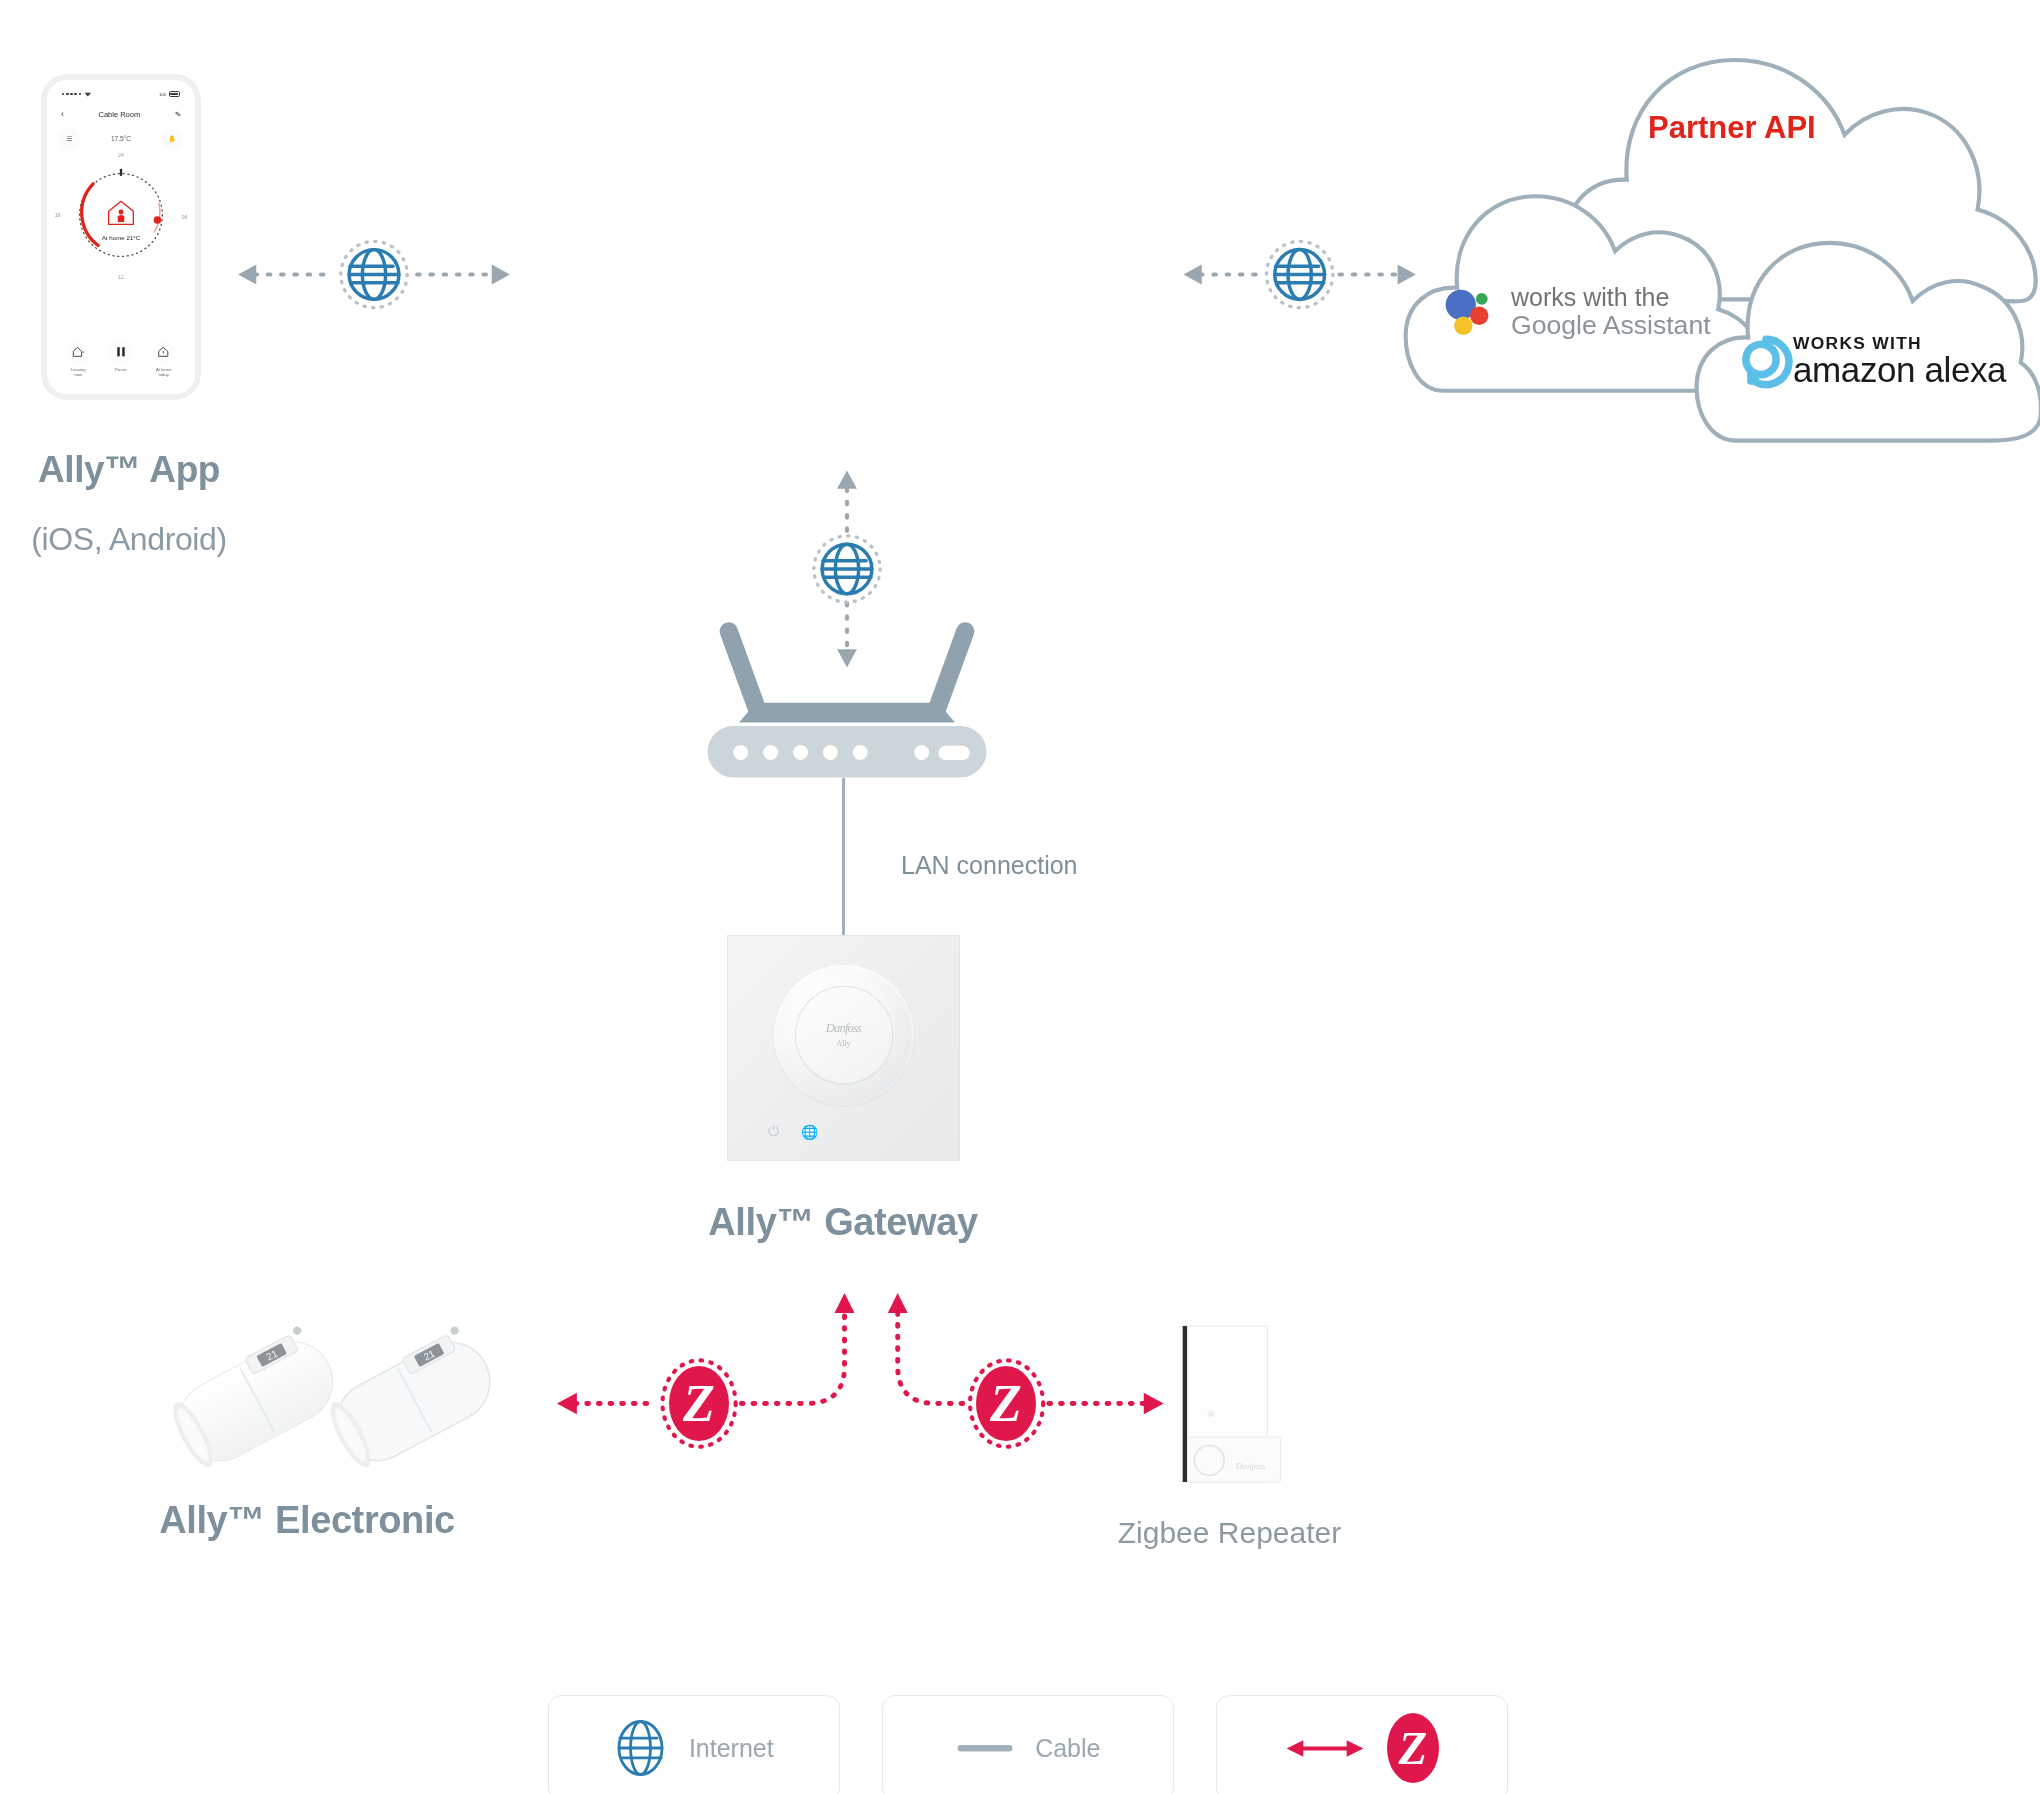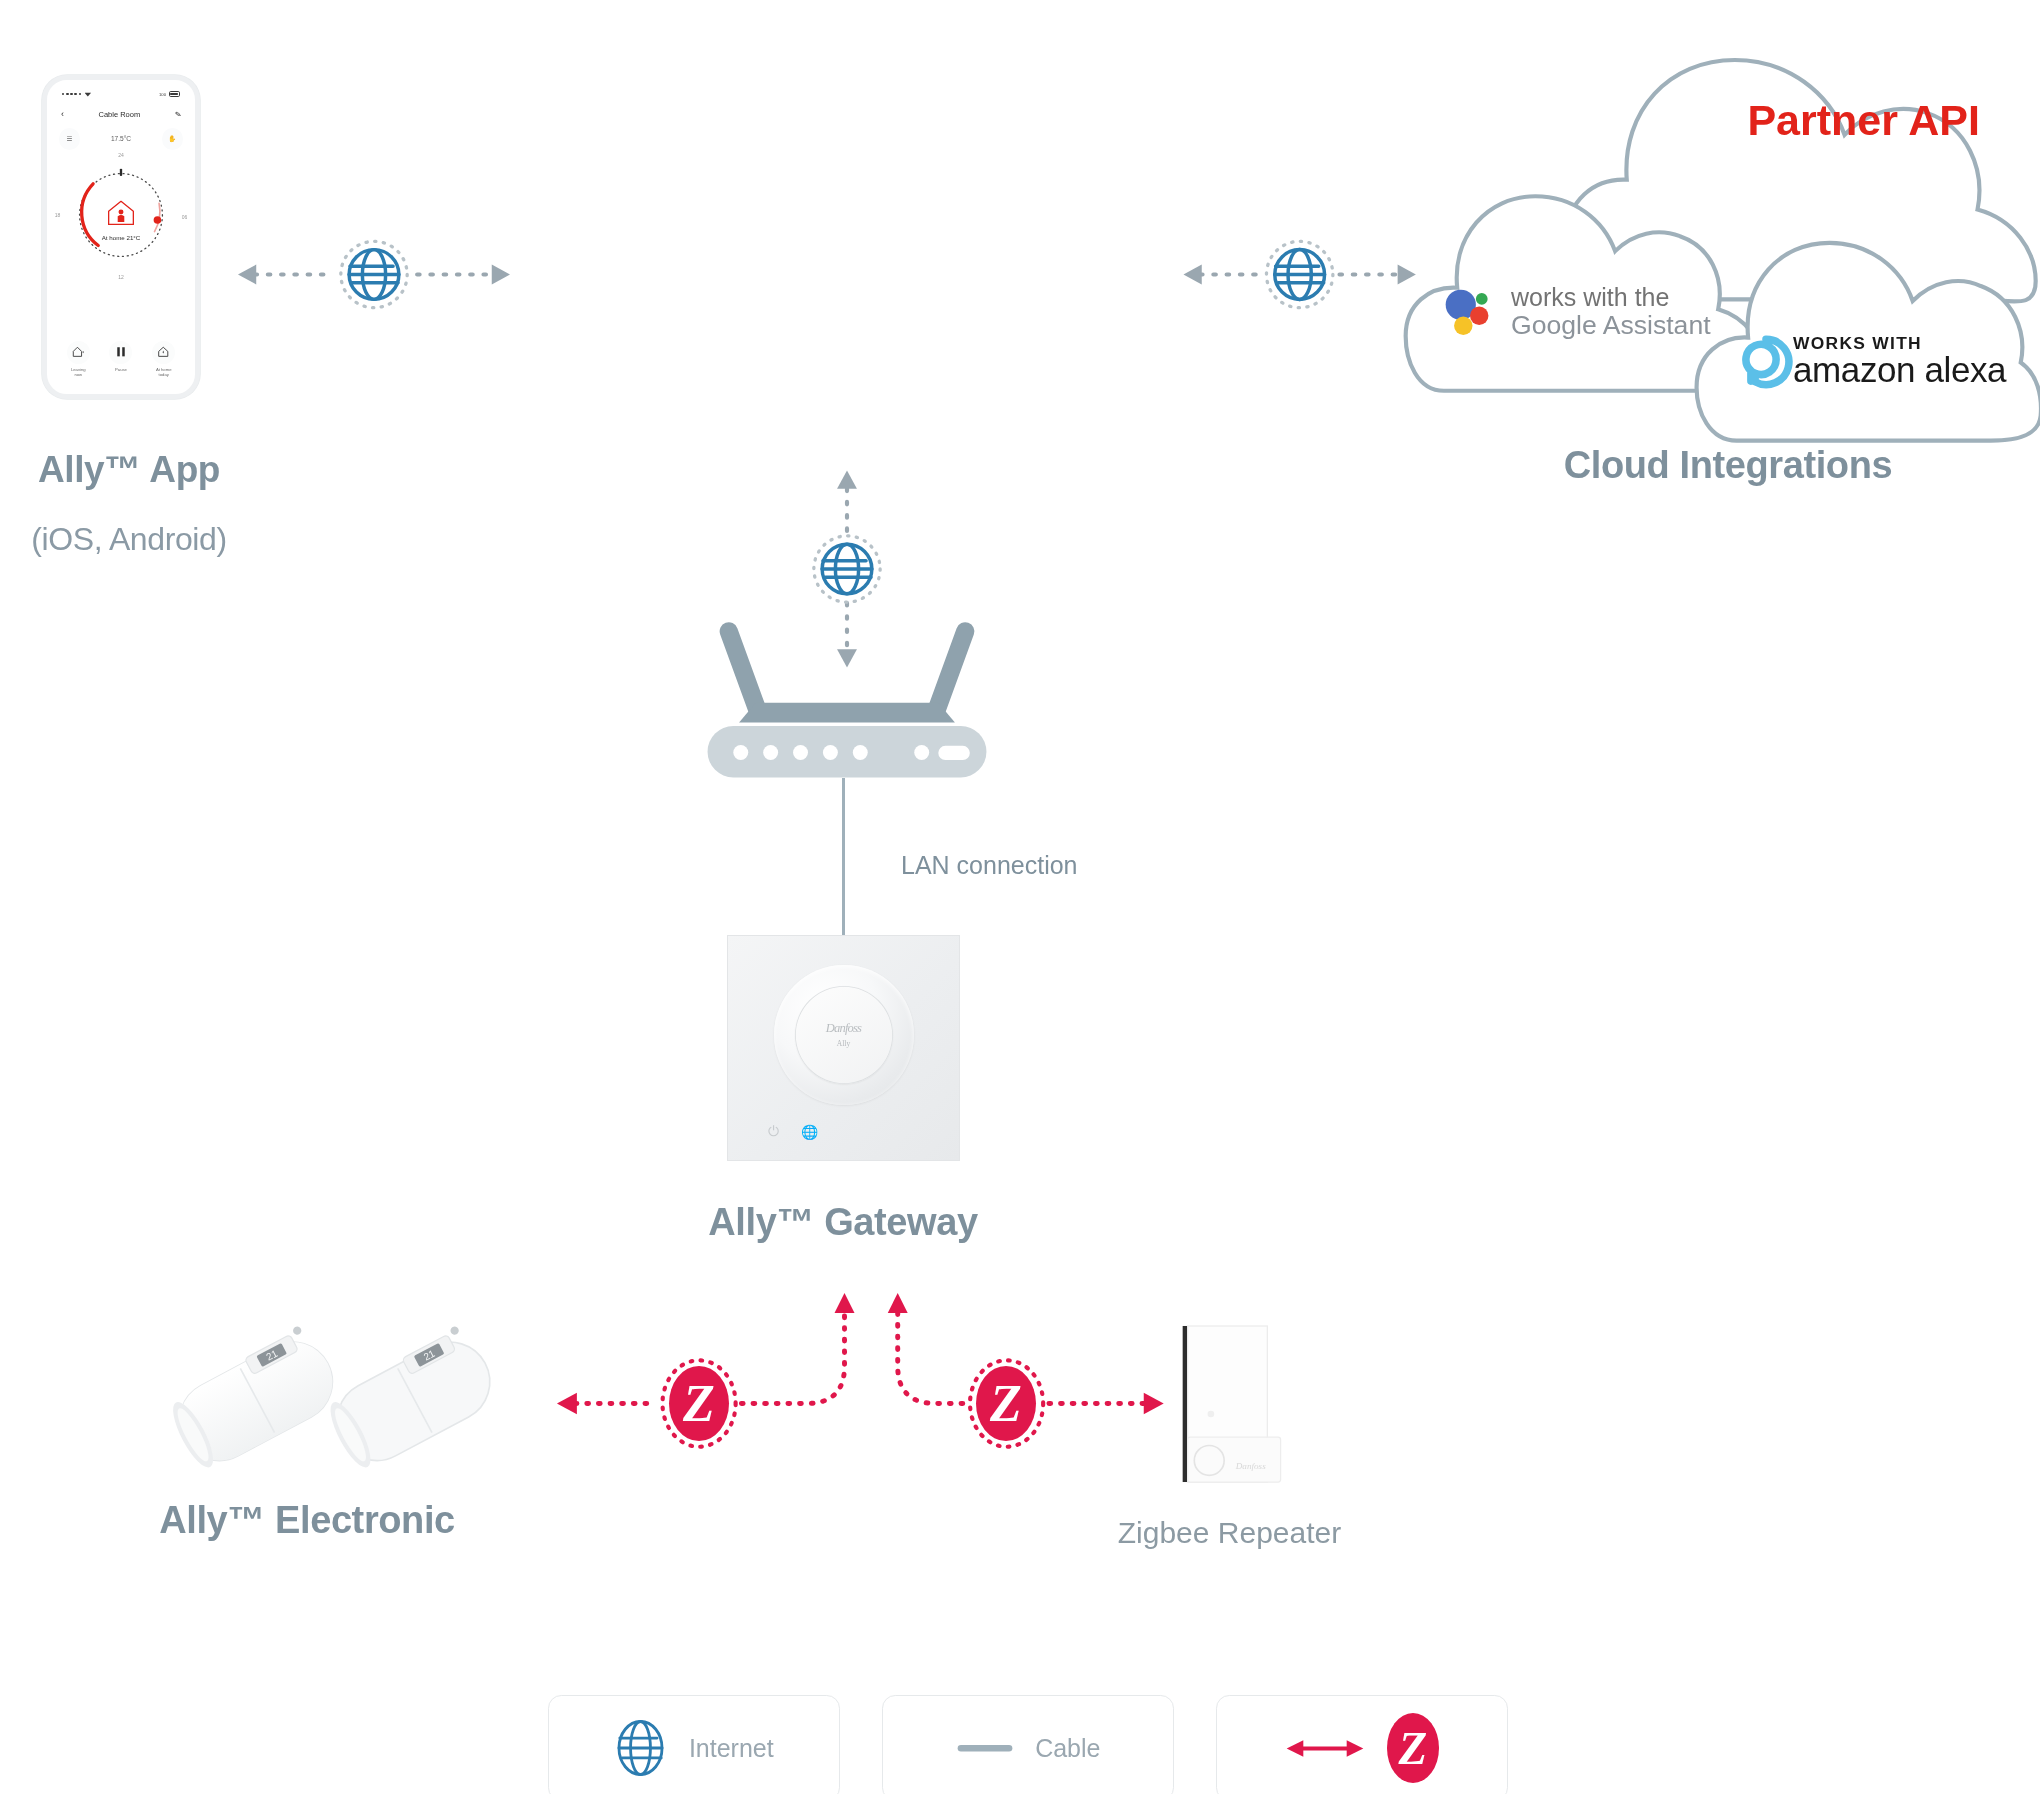--- a/index.html
+++ b/index.html
@@ -259,21 +259,21 @@
                C 368 500 352 466 352 436
                C 352 396 382 374 414 376
                C 408 310 452 262 512 262
                C 560 262 598 292 612 332
                C 636 308 668 302 694 314
                C 732 328 750 368 742 406
                C 762 420 768 446 766 470
                C 764 492 742 500 706 500 Z" fill="#ffffff" stroke="#9fb0ba" stroke-width="5"></path>
     </svg>
 
-    <div class="abs" style="left:244px; top:71px; width:332px; text-align:right; font-size:43px; color:#e2231a; font-weight:bold;">Partner API</div>
+    <div class="abs" style="left:244px; top:85px; width:332px; text-align:left; font-size:31px; color:#e2231a; font-weight:bold;">Partner API</div>
 
     <div class="abs" style="left:40px; top:258px; display:flex; align-items:center; gap:15px;">
       <svg width="52" height="47" viewBox="0 0 62 56">
         <circle cx="20" cy="20" r="18" fill="#4a6fc4"></circle>
         <circle cx="45" cy="13" r="7" fill="#34a853"></circle>
         <circle cx="42" cy="33" r="11" fill="#e9402f"></circle>
         <circle cx="23" cy="45" r="11" fill="#f6c227"></circle>
       </svg>
       <div style="line-height:1.12;">
         <div style="font-size:25px;color:#737373;">works with the</div>
@@ -285,21 +285,20 @@
       <svg width="52" height="52" viewBox="0 0 62 62">
         <path d="M31 4 a27 27 0 1 1 -13 50.5 l0 -10 a18 18 0 1 0 -5 -3.2 l0 12.5" fill="none" stroke="#5bbfe8" stroke-width="9" stroke-linecap="round"></path>
       </svg>
       <div style="line-height:1.05;">
         <div style="font-size:17.4px;color:#1a1a1a;letter-spacing:1.3px;font-weight:bold;">WORKS WITH</div>
         <div style="font-size:35px;color:#1a1a1a;letter-spacing:-0.4px;">amazon alexa</div>
       </div>
     </div>
   </div>
 
-  <div class="abs caption" style="left:1487px; top:444px; width:482px; font-size:38px;">Cloud Integrations</div>
 
   <div class="abs" style="left:789px; top:465px;">
     <svg width="116" height="208" viewBox="0 0 140 250">
       <path d="M70 28 L70 84" stroke="#9aa7b0" stroke-width="5" stroke-dasharray="3 13" stroke-linecap="round"></path>
       <path d="M70 166 L70 222" stroke="#9aa7b0" stroke-width="5" stroke-dasharray="3 13" stroke-linecap="round"></path>
       <path d="M70 6 L58 28 L82 28 Z" fill="#9aa7b0"></path>
       <path d="M70 244 L58 222 L82 222 Z" fill="#9aa7b0"></path>
       <circle cx="70" cy="125" r="40" fill="none" stroke="#b8c2c8" stroke-width="4" stroke-dasharray="1.5 9" stroke-linecap="round"></circle>
       <g>
         <circle cx="70" cy="125" r="30" fill="none" stroke="#2b7cb0" stroke-width="4.2"></circle>

